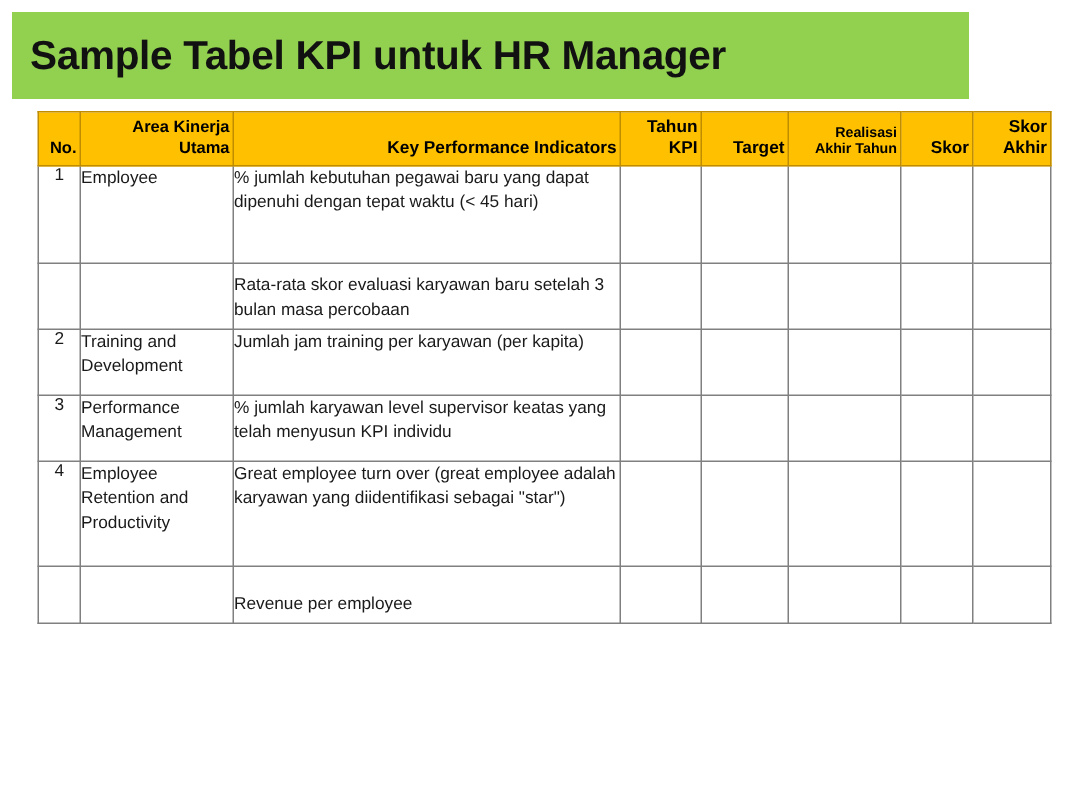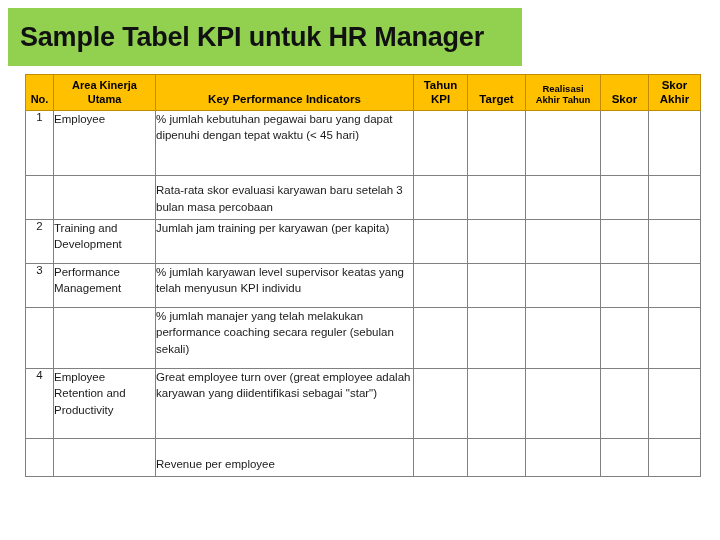--- a/index.html
+++ b/index.html
@@ -17,21 +17,21 @@
     width: 720px;
     height: 540px;
     background: #ffffff;
   }
 
   
   .title-banner {
     position: absolute;
     left: 8px;
     top: 8px;
-    width: 514px;
+    width: 638px;
     height: 58px;
     background: #92D050;
     display: flex;
     align-items: center;
   }
   .title-text {
     font-family: "Liberation Sans", sans-serif;
     font-weight: bold;
     font-size: 27px;
     color: #111111;
@@ -59,21 +59,21 @@
     border: 1px solid #808080;
     padding: 0;
     vertical-align: top;
   }
 
   
   table.kpi thead th {
     background: #FFC000;
     color: #000000;
     font-weight: bold;
-    text-align: center;
+    text-align: right;
     vertical-align: bottom;
     padding: 3px 2px 4px 2px;
     line-height: 1.22;
     border: 1px solid #c08c00;
   }
   .th-no        { font-size: 11px; }
   .th-area      { font-size: 11px; }
   .th-kpi       { font-size: 11.5px; }
   .th-bobot     { font-size: 11.5px; }
   .th-target    { font-size: 11.5px; }
@@ -206,30 +206,20 @@
           <tr style="height: 44px;">
             <td class="c-no">3</td>
             <td class="c-area">Performance Management</td>
             <td class="c-kpi">% jumlah karyawan level supervisor keatas yang telah menyusun KPI individu</td>
             <td class="c-blank"></td>
             <td class="c-blank"></td>
             <td class="c-blank"></td>
             <td class="c-blank"></td>
             <td class="c-blank"></td>
           </tr>
-          <tr style="height: 61px;">
-            <td class="c-no"></td>
-            <td class="c-area"></td>
-            <td class="c-kpi">% jumlah manajer yang telah melakukan performance coaching secara reguler (sebulan sekali)</td>
-            <td class="c-blank"></td>
-            <td class="c-blank"></td>
-            <td class="c-blank"></td>
-            <td class="c-blank"></td>
-            <td class="c-blank"></td>
-          </tr>
           <tr style="height: 70px;">
             <td class="c-no">4</td>
             <td class="c-area">Employee Retention and Productivity</td>
             <td class="c-kpi">Great employee turn over (great employee adalah karyawan yang diidentifikasi sebagai "star")</td>
             <td class="c-blank"></td>
             <td class="c-blank"></td>
             <td class="c-blank"></td>
             <td class="c-blank"></td>
             <td class="c-blank"></td>
           </tr>

